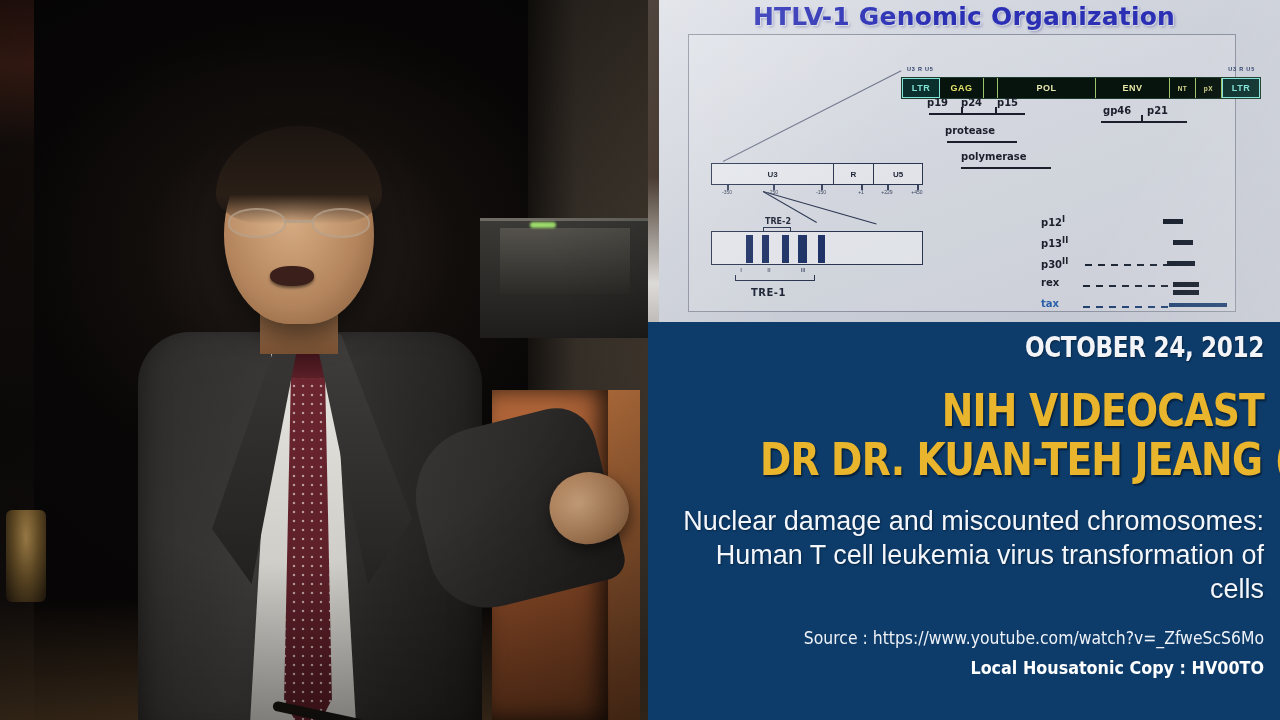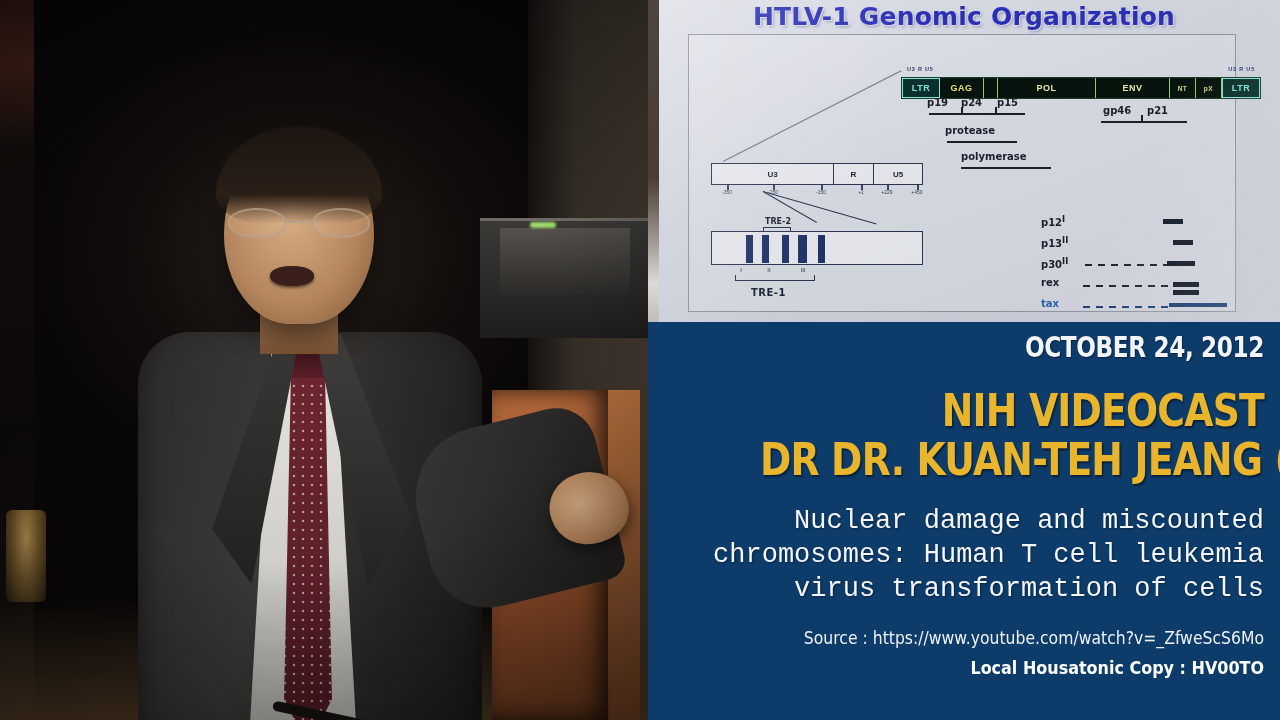--- a/index.html
+++ b/index.html
@@ -180,21 +180,21 @@
     font-weight:bold; font-size:29px; letter-spacing:-.5px; color:#f2f4f8;
     transform:scaleX(.80); transform-origin:right center; white-space:nowrap;
     text-shadow:1px 1px 2px rgba(0,0,0,.45); margin-top:2px;}
   .title-blk{ margin-top:24px; text-align:right; }
   .t1,.t2{ font-family:"DejaVu Sans", sans-serif; font-weight:bold;
     color:#e9b52c; white-space:nowrap; line-height:1.0;
     text-shadow:1.5px 1.5px 2px rgba(0,0,0,.5); }
   .t1{ font-size:45px; letter-spacing:-1px; transform:scaleX(.84); transform-origin:right center;}
   .t2{ font-size:45px; letter-spacing:-1px; transform:scaleX(.84); transform-origin:right center;
        margin-top:4px; }
-  .subtitle{ margin-top:22px; text-align:right; font-family:Liberation Mono, monospace;
+  .subtitle{ margin-top:22px; text-align:right; font-family:Liberation Sans, sans-serif;
     font-size:27px; line-height:1.26; color:#f3f6fa; font-weight:normal;
     text-shadow:1px 1px 2px rgba(0,0,0,.4); }
   .src{ margin-top:22px; text-align:right; font-family:"DejaVu Sans", sans-serif;
     font-size:17px; color:#eef2f7; transform:scaleX(.92); transform-origin:right center;
     white-space:nowrap; }
   .local{ margin-top:10px; text-align:right; font-family:"DejaVu Sans", sans-serif;
     font-size:17px; font-weight:bold; color:#ffffff;
     transform:scaleX(.94); transform-origin:right center; white-space:nowrap; }
 </style>
 </head>

